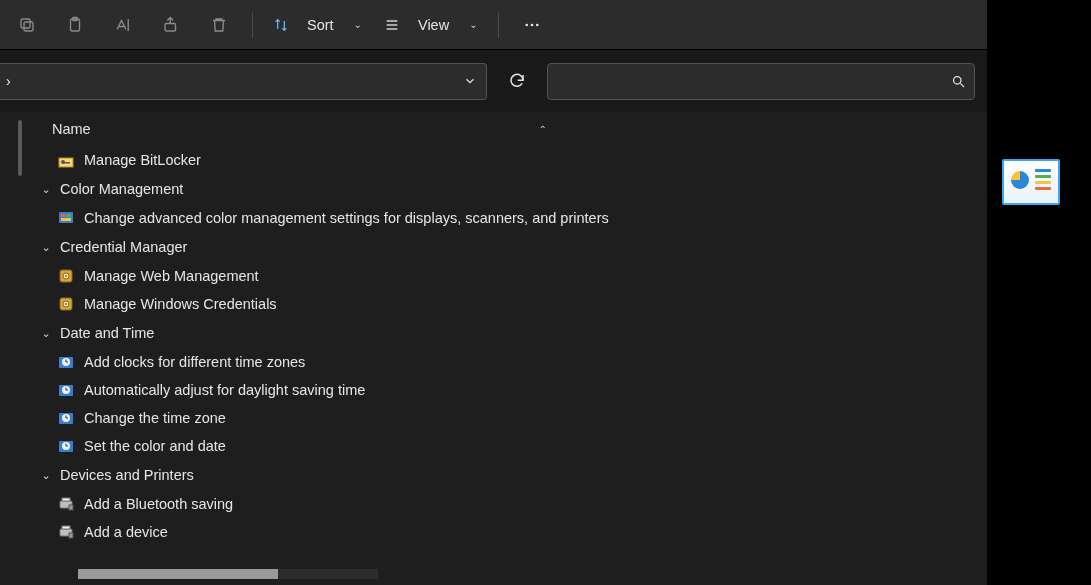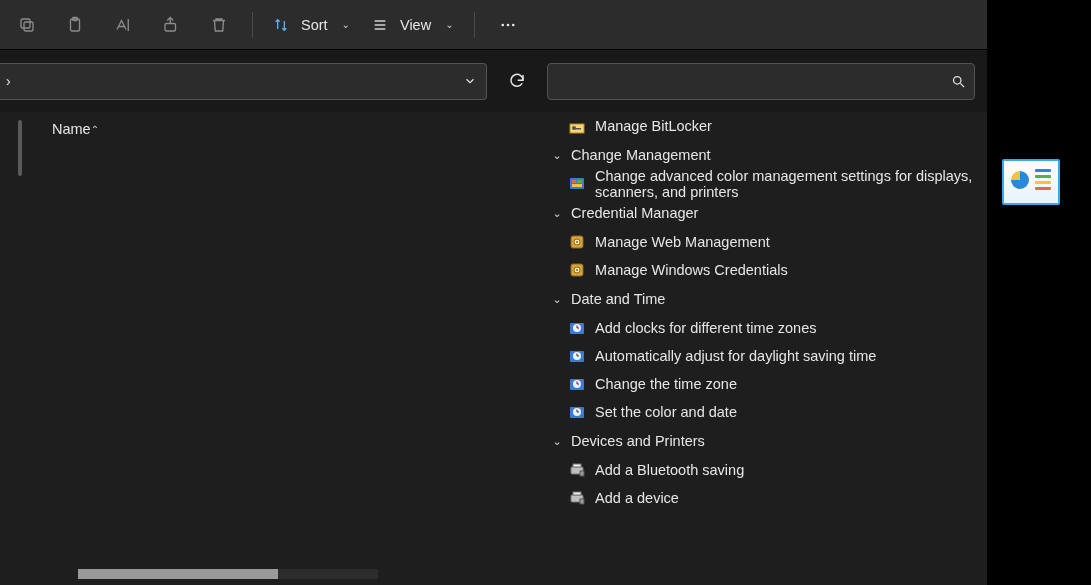--- a/index.html
+++ b/index.html
@@ -18,21 +18,21 @@
   height: 50px; background: #2c2c2c; display: flex; align-items: center;
   padding: 0 4px; gap: 2px; border-bottom: 1px solid #000;
 }
 .tool-btn {
   width: 46px; height: 40px; display: flex; align-items: center;
   justify-content: center; color: #8b8b8b; cursor: default; border-radius: 4px;
 }
 .tool-btn.enabled { color: #e6e6e6; cursor: pointer; }
 .tool-sep { width: 1px; height: 26px; background: #4a4a4a; margin: 0 8px; }
 .tool-combo {
-  display: flex; align-items: center; gap: 12px; height: 40px; padding: 0 10px;
+  display: flex; align-items: center; gap: 18px; height: 40px; padding: 0 10px;
   color: #e6e6e6; cursor: pointer; border-radius: 4px;
 }
 .chev { font-size: 10px; color: #cfcfcf; margin-left: 2px; }
 
 .addr-row {
   height: 62px; display: flex; align-items: center; gap: 12px;
   padding: 0 12px 0 0; background: #191919;
 }
 .addr-bar {
   flex: 0 0 487px; height: 37px; background: #2c2c2c;
@@ -56,21 +56,21 @@
 }
 .search-icon { color: #e6e6e6; font-size: 14px; }
 
 .content-wrap { flex: 1; display: flex; position: relative; overflow: hidden; }
 .nav-handle { width: 28px; background: #1e1e1e; position: relative; }
 .nav-handle::after {
   content: ""; position: absolute; right: 6px; top: 8px; width: 4px;
   height: 56px; background: #5a5a5a; border-radius: 2px;
 }
 .content {
-  flex: 1; display: flex; flex-direction: row; overflow: hidden;
+  flex: 1; display: flex; flex-direction: column; overflow: hidden;
   position: relative;
 }
 .col-header {
   height: 34px; display: flex; align-items: center; padding-left: 24px;
   color: #e6e6e6; font-size: 14.5px; user-select: none; cursor: pointer;
 }
 .col-header .sort-ind {
   margin-left: auto; margin-right: 440px; font-size: 10px; color: #cfcfcf;
 }
 .list {
@@ -226,21 +226,21 @@
               <svg width="16" height="16" viewBox="0 0 16 16">
                 <rect x="1" y="6" width="14" height="9" fill="#f7d774" stroke="#b98c1a"></rect>
                 <circle cx="5" cy="10" r="2" fill="#555"></circle>
                 <rect x="6" y="10" width="6" height="1.5" fill="#555"></rect>
               </svg>
             </span>
             <span>Manage BitLocker</span>
           </div>
           <div class="group-head">
             <span class="exp">⌄</span>
-            <span>Change Management</span>
+            <span>Color Management</span>
           </div>
           <div class="item">
             <span class="ficon">
               <svg width="16" height="16" viewBox="0 0 16 16">
                 <rect x="1" y="2" width="14" height="11" rx="1" fill="#3a7bd5"></rect>
                 <rect x="3" y="4" width="4" height="3" fill="#e06c4c"></rect>
                 <rect x="8" y="4" width="5" height="3" fill="#54b04a"></rect>
                 <rect x="3" y="8" width="10" height="3" fill="#f9c23c"></rect>
               </svg>
             </span>

